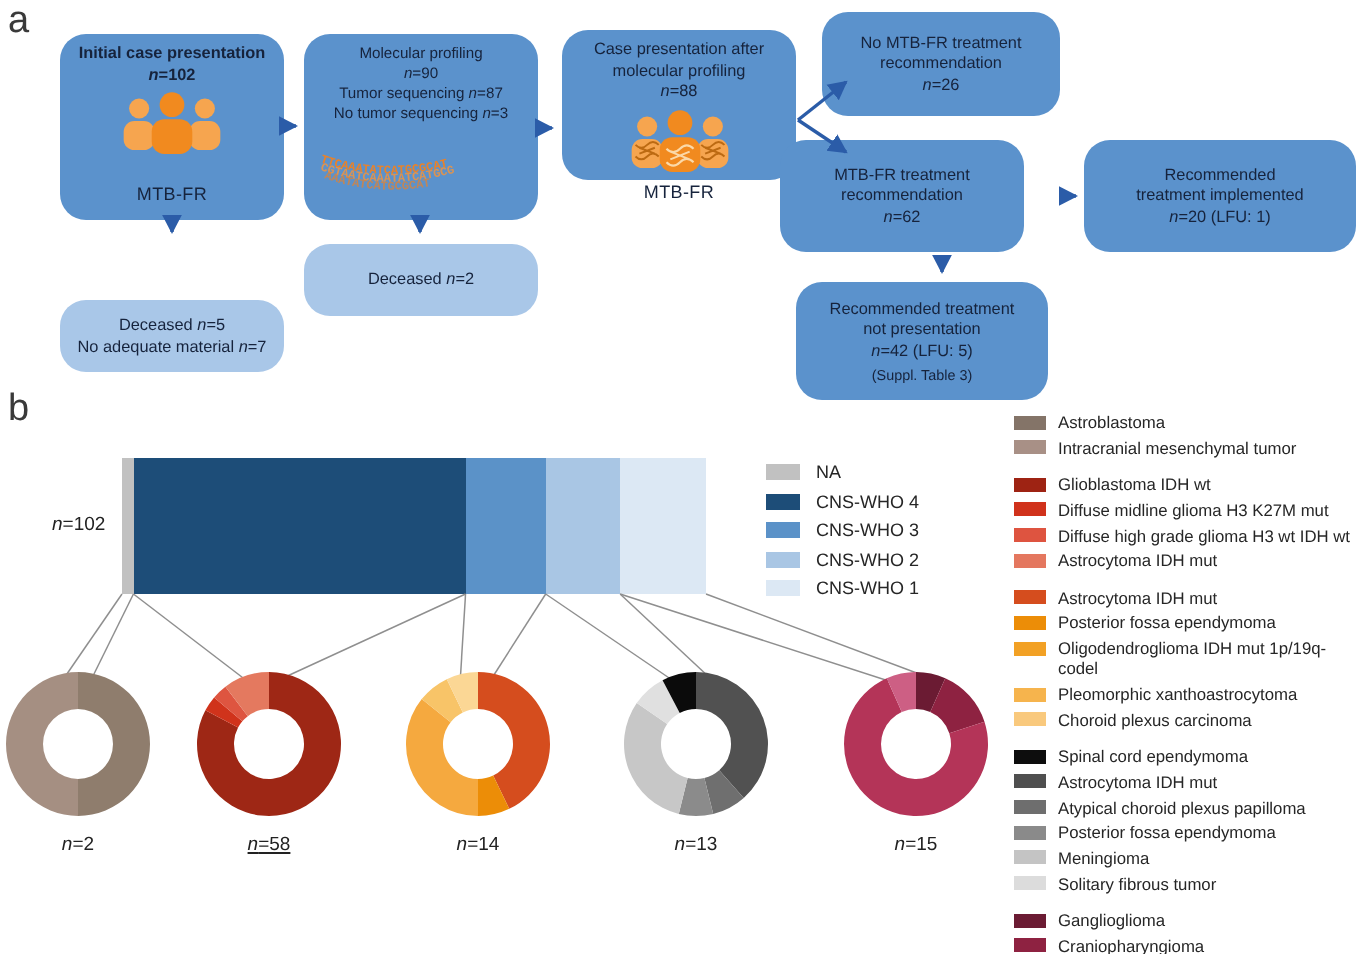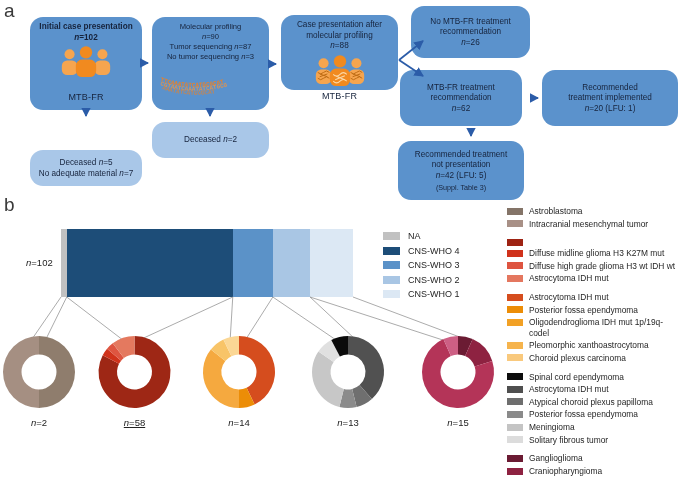--- a/index.html
+++ b/index.html
@@ -122,21 +122,21 @@
   </div>
 
   <div class="box main center-v" style="left:411px;top:6px;width:119px;height:52px;">
     <div style="width:100%;">
         <div class="ln">No MTB-FR treatment</div>
         <div class="ln">recommendation</div>
         <div class="ln"><i>n</i>=26</div>
       </div>
   </div>
 
-  <div class="box main center-v" style="left:400px;top:70px;width:122px;height:56px;">
+  <div class="box main center-v" style="left:390px;top:70px;width:122px;height:56px;">
     <div style="width:100%;">
         <div class="ln">MTB-FR treatment</div>
         <div class="ln">recommendation</div>
         <div class="ln"><i>n</i>=62</div>
       </div>
   </div>
 
   <div class="box main center-v" style="left:542px;top:70px;width:136px;height:56px;">
     <div style="width:100%;">
         <div class="ln">Recommended</div>
@@ -214,20 +214,21 @@
           <div class="ltext">Astroblastoma</div>
         </div>
         <div class="lrow">
           <div class="sw" style="background: rgb(168, 144, 134);"></div>
           <div class="ltext">Intracranial mesenchymal tumor</div>
         </div>
       </div>
       <div class="lgroup">
         <div class="lrow">
           <div class="sw" style="background: rgb(158, 35, 19);"></div>
+          <div class="ltext">Glioblastoma IDH wt</div>
         </div>
         <div class="lrow">
           <div class="sw" style="background: rgb(208, 50, 27);"></div>
           <div class="ltext">Diffuse midline glioma H3 K27M mut</div>
         </div>
         <div class="lrow">
           <div class="sw" style="background: rgb(222, 84, 64);"></div>
           <div class="ltext">Diffuse high grade glioma H3 wt IDH wt</div>
         </div>
         <div class="lrow">

